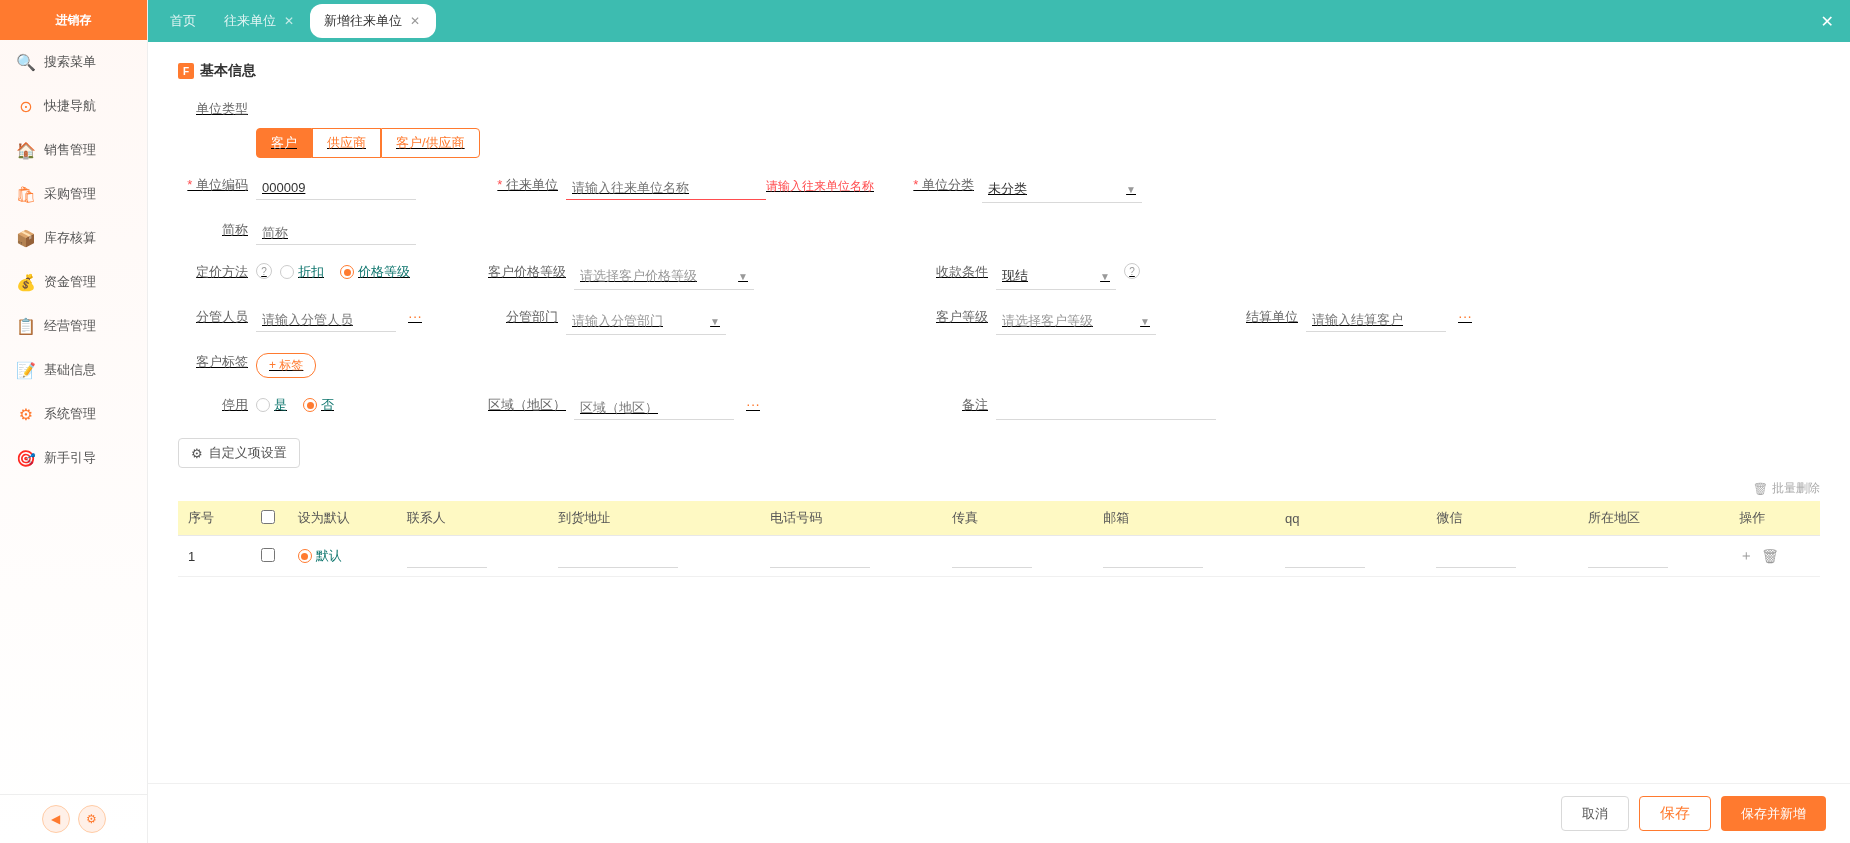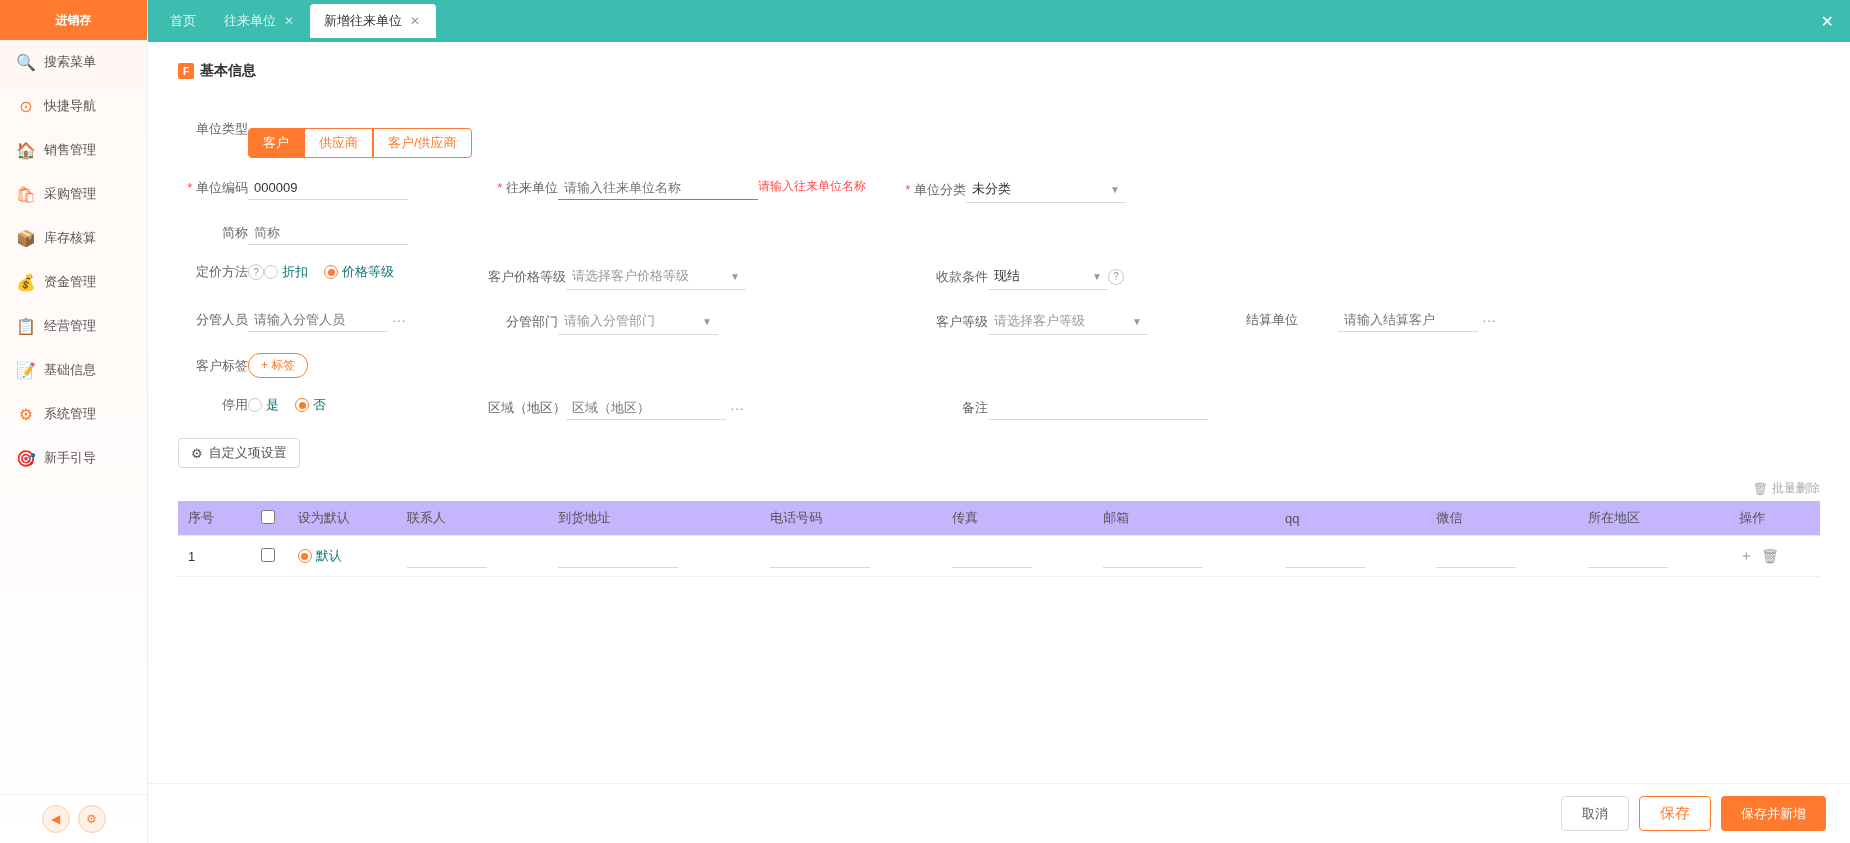--- a/index.html
+++ b/index.html
@@ -74,20 +74,21 @@
       cursor: pointer;
       color: rgba(255,255,255,0.85);
       font-size: 13px;
       border-radius: 4px 4px 0 0;
       height: 34px;
     }
     .tab-item.active {
       background: white;
       color: #333;
       font-weight: 500;
+      border-radius: 12px;
     }
     .tab-item .close-btn {
       font-size: 12px;
       color: rgba(255,255,255,0.7);
       cursor: pointer;
       width: 14px;
       height: 14px;
       display: flex;
       align-items: center;
       justify-content: center;
@@ -127,22 +128,23 @@
     
     .form-row {
       display: flex;
       align-items: flex-start;
       gap: 30px;
       margin-bottom: 18px;
       flex-wrap: wrap;
     }
     .form-field {
       display: flex;
-      align-items: center;
+      gap: 8px;
       min-width: 280px;
+      text-decoration: underline;
     }
     .form-field.wide { min-width: 400px; }
     .form-label {
       color: #666;
       font-size: 13px;
       white-space: nowrap;
       min-width: 70px;
       text-align: right;
     }
     .form-label.required::before {
@@ -263,21 +265,21 @@
       margin-bottom: 12px;
     }
 
     
     .data-table {
       width: 100%;
       border-collapse: collapse;
       margin-top: 4px;
     }
     .data-table th {
-      background: #c4b5fd;
+      background: #fef9c3;
       padding: 8px 10px;
       text-align: left;
       font-size: 13px;
       color: #555;
       border-bottom: 1px solid #e8e8e8;
       font-weight: normal;
     }
     .data-table td {
       padding: 8px 10px;
       border-bottom: 1px solid #f0f0f0;
@@ -512,21 +514,21 @@
       </div>
       <div class="form-field">
         <span class="form-label">客户等级</span>
         <div class="form-select" style="min-width:160px">
           <span>请选择客户等级</span>
           <span class="chevron">▼</span>
         </div>
       </div>
       <div class="form-field">
         <span class="form-label">结算单位</span>
-        <input type="text" class="form-input" placeholder="请输入结算客户" style="width: 140px; margin-left: 40px;">
+        <input type="text" class="form-input" placeholder="请输入结算客户" style="width: 140px;">
         <span class="more-btn">···</span>
       </div>
     </div>
 
     <div class="form-row">
       <div class="form-field">
         <span class="form-label">客户标签</span>
         <button class="tag-add-btn">+ 标签</button>
       </div>
     </div>

